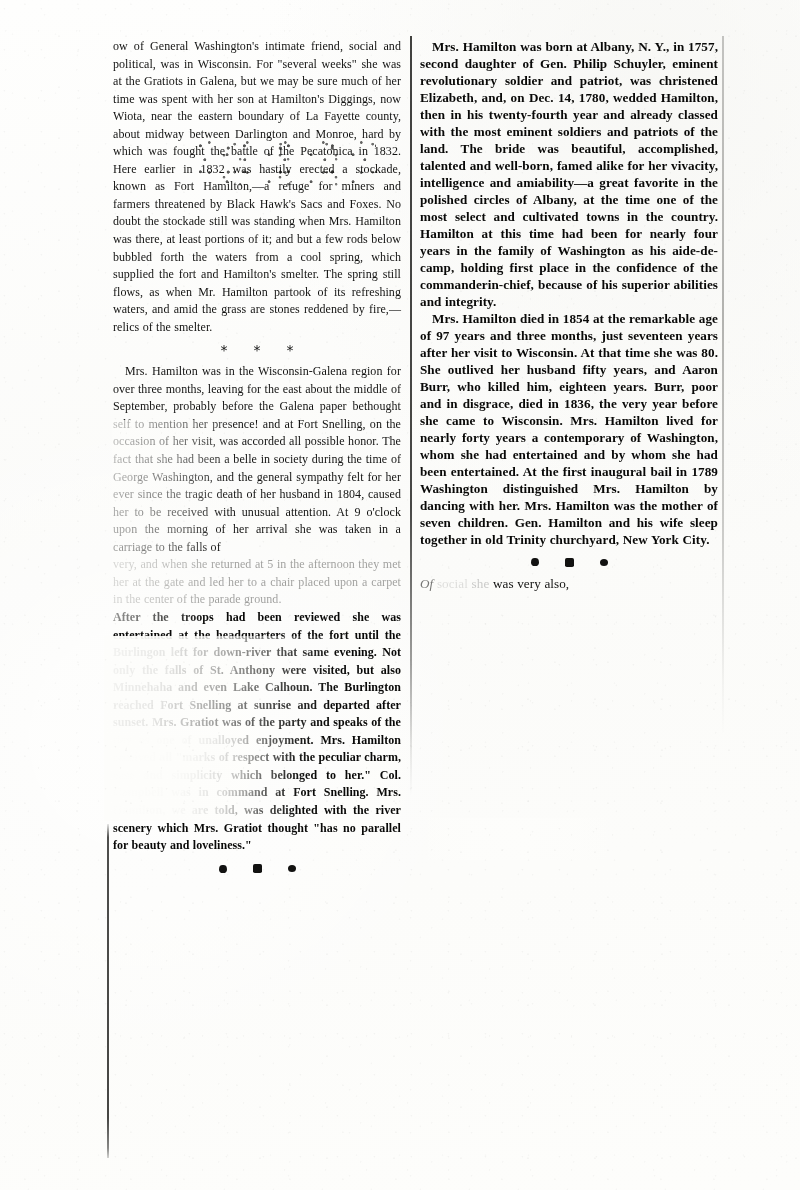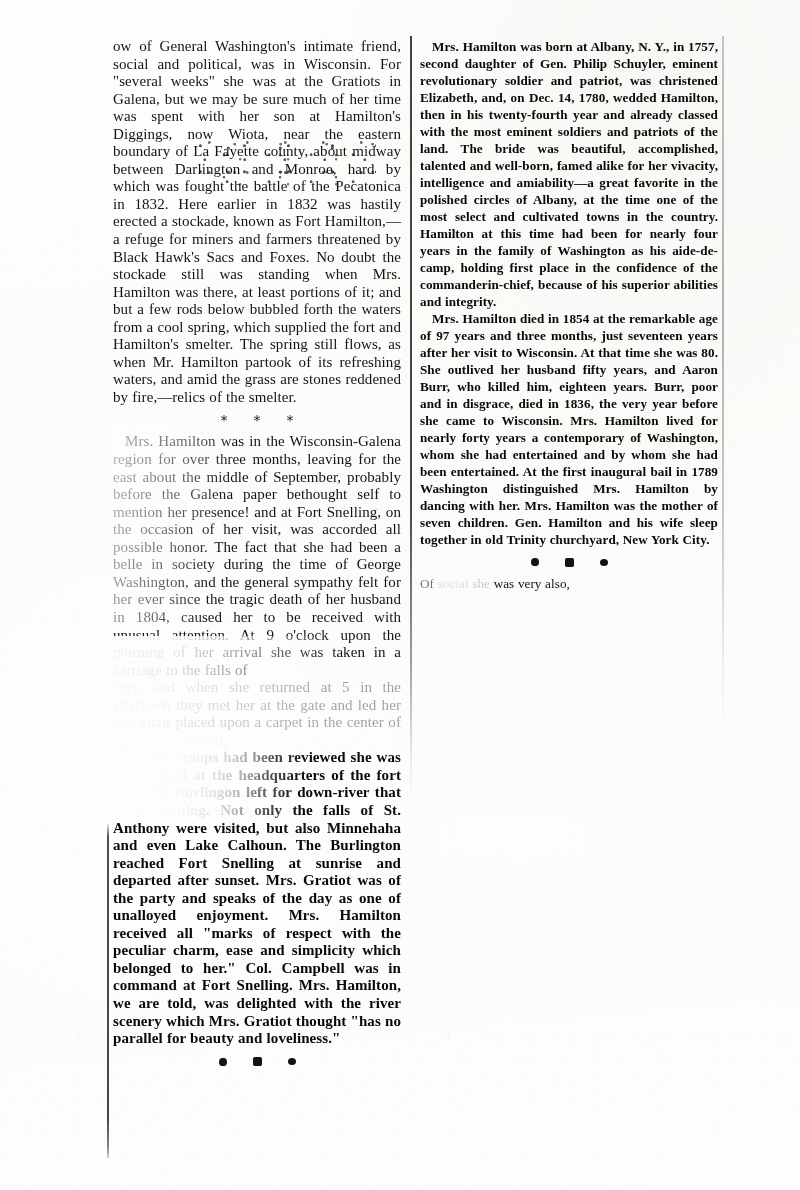--- a/index.html
+++ b/index.html
@@ -108,21 +108,21 @@
     text-align: justify;
     text-align-last: left;
     color: #111110;
     font-size: 13.1px;
     line-height: 17.55px;
     letter-spacing: 0.005em;
     word-spacing: 0.02em;
     -webkit-font-smoothing: none;
   }
   .para.indent { text-indent: 12px; }
-  #left-column .para { font-size: 15px; }
+  #left-column .para { font-size: 12px; }
   #right-column .para { font-size: 13.15px; line-height: 17px; }
 
   
   .para.heavy { font-weight: 700; color: #090908; }
   .para.semi  { color: #131312; }
 
   
   .sep {
     display: flex;
     justify-content: center;
@@ -200,21 +200,21 @@
     pointer-events: none;
     background: linear-gradient(90deg,
       rgba(253,253,251,0.35) 0%,
       rgba(253,253,251,0.80) 22%,
       rgba(253,253,251,0.92) 52%,
       rgba(253,253,251,0.55) 80%,
       rgba(253,253,251,0.05) 100%);
   }
   
   .ghost      { color: rgba(17,17,16,0.40); }
-  .ghost-soft { color: rgba(17,17,16,0.58); }
+  .ghost-soft { color: rgba(17,17,16,0.58); font-style: italic; }
   .ghost-faint{ color: rgba(17,17,16,0.22); }
   .ghost-vfaint{ color: rgba(17,17,16,0.13); }
 
   
   #speckle-band {
     position: absolute;
     left: 196px;
     top: 138px;
     width: 180px;
     height: 52px;

